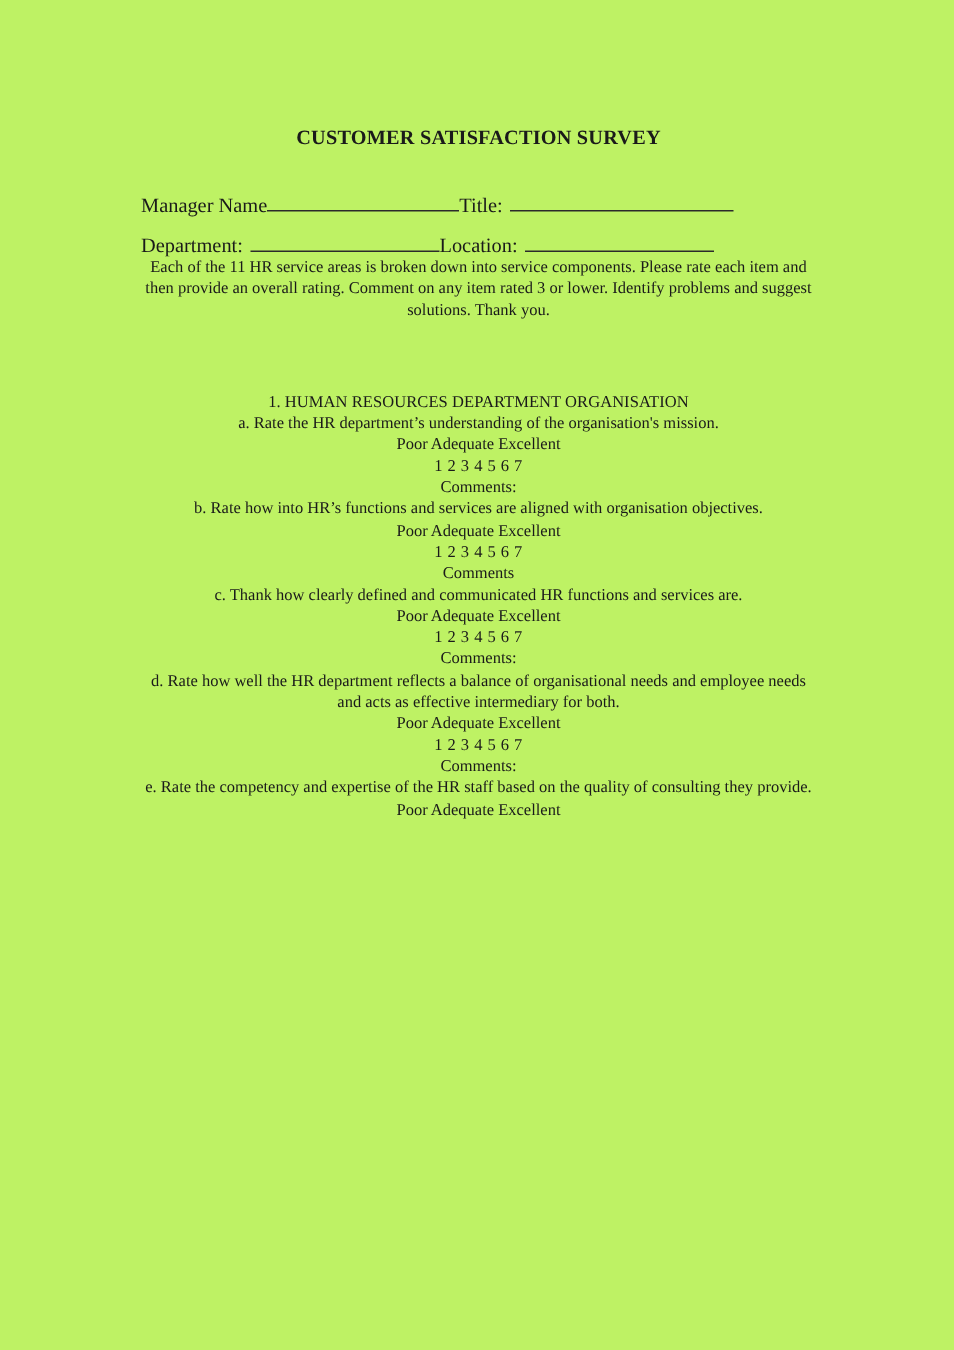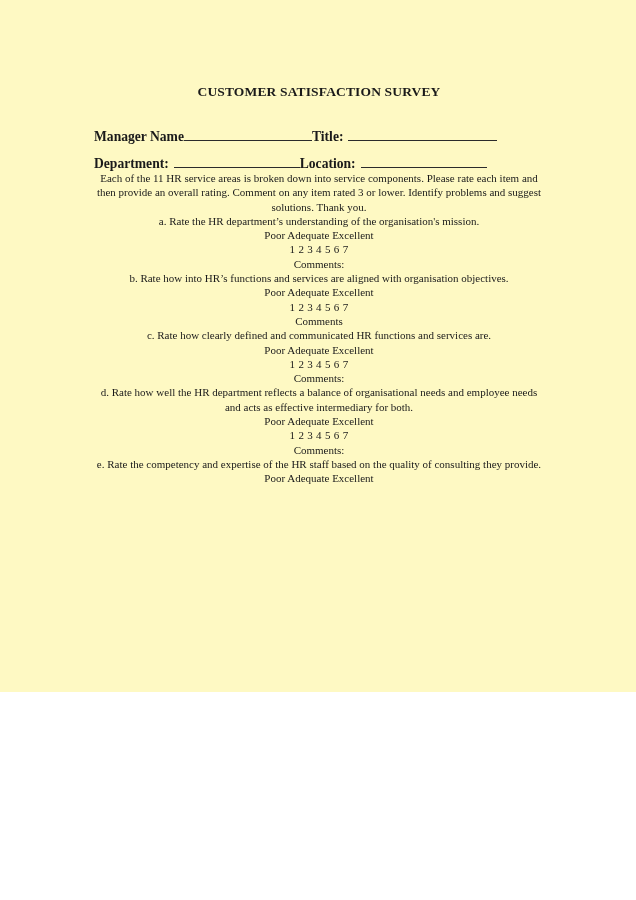--- a/index.html
+++ b/index.html
@@ -12,22 +12,22 @@
     width: 636px;
     height: 900px;
     overflow: hidden;
     font-family: "Liberation Serif", "DejaVu Serif", serif;
     color: #1a1a1a;
     -webkit-font-smoothing: antialiased;
   }
   .page {
     position: relative;
     width: 636px;
-    height: 692px;
-    background: #fef9c3;
+    height: 900px;
+    background: #bef264;
     box-sizing: border-box;
     padding: 0;
   }
   .content {
     position: absolute;
     left: 94px;
     top: 0;
     width: 450px;
   }
 
@@ -46,21 +46,20 @@
   .form-block {
     margin-top: 29px;
   }
   .form-row {
     display: flex;
     align-items: baseline;
     font-size: 13.6px;
     line-height: 1.0;
     margin-bottom: 13px;
     white-space: nowrap;
-    font-weight: bold;
   }
   .form-row:last-child { margin-bottom: 0; }
 
   .fld-label {
     flex: 0 0 auto;
   }
   .fld-rule {
     display: inline-block;
     border-bottom: 1px solid #2b2b2b;
     height: 0.82em;
@@ -130,33 +129,34 @@
         <span class="fld-rule rule-c"></span>
         <span class="fld-label">Location:</span>
         <span class="gap-sm"></span>
         <span class="fld-rule rule-d"></span>
       </div>
 
     </div>
 
     <p class="para intro">Each of the 11 HR service areas is broken down into service components. Please rate each item and then provide an overall rating. Comment on any item rated 3 or lower. Identify problems and suggest solutions. Thank you.</p>
 
+    <p class="para section-head">1. HUMAN RESOURCES DEPARTMENT ORGANISATION</p>
 
 
     <p class="para item">a. Rate the HR department’s understanding of the organisation's mission.</p>
     <p class="para scale-words">Poor Adequate Excellent</p>
     <p class="para scale-nums">1 2 3 4 5 6 7</p>
     <p class="para comments">Comments:</p>
 
     <p class="para item">b. Rate how into HR’s functions and services are aligned with organisation objectives.</p>
     <p class="para scale-words">Poor Adequate Excellent</p>
     <p class="para scale-nums">1 2 3 4 5 6 7</p>
     <p class="para comments">Comments</p>
 
-    <p class="para item">c. Rate how clearly defined and communicated HR functions and services are.</p>
+    <p class="para item">c. Thank how clearly defined and communicated HR functions and services are.</p>
     <p class="para scale-words">Poor Adequate Excellent</p>
     <p class="para scale-nums">1 2 3 4 5 6 7</p>
     <p class="para comments">Comments:</p>
 
     <p class="para item">d. Rate how well the HR department reflects a balance of organisational needs and employee needs and acts as effective intermediary for both.</p>
     <p class="para scale-words">Poor Adequate Excellent</p>
     <p class="para scale-nums">1 2 3 4 5 6 7</p>
     <p class="para comments">Comments:</p>
 
     <p class="para item">e. Rate the competency and expertise of the HR staff based on the quality of consulting they provide.</p>

